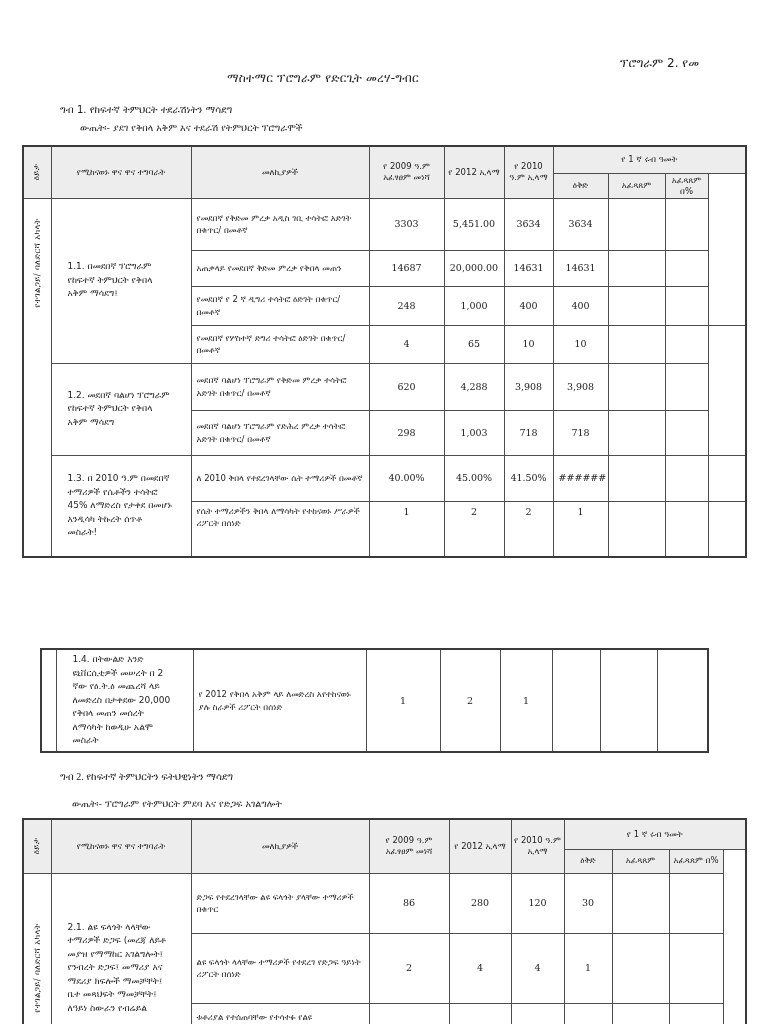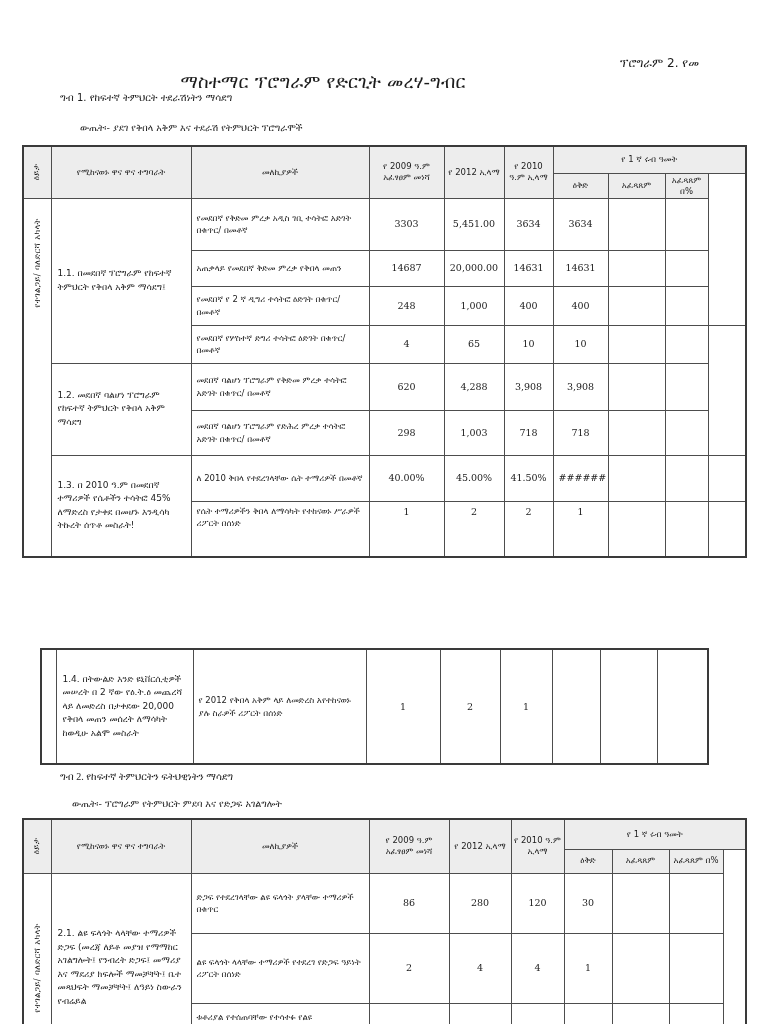--- a/index.html
+++ b/index.html
@@ -4,36 +4,36 @@
 <style>
   * { margin:0; padding:0; box-sizing:border-box; }
   html,body { width:768px; height:1024px; background:#ffffff; overflow:hidden; }
   body {
     font-family:"DejaVu Sans","Liberation Sans",sans-serif;
     color:#1c1c1c;
     position:relative;
   }
   .abs { position:absolute; }
   .hdr-right { top:56px; left:620px; width:152px; font-size:12px; white-space:nowrap; overflow:hidden; }
-  .doc-title { top:71px; left:0; width:646px; text-align:center; font-size:18px; letter-spacing:.2px; }
+  .doc-title { top:71px; left:0; width:646px; text-align:center; font-size:12px; letter-spacing:.2px; }
   .goal { font-size:10px; }
-  .g1 { top:92px; left:60px; }
+  .g1 { top:104px; left:60px; }
   .g2 { top:771px; left:60px;font-family:Liberation Serif, serif; }
   .outcome { font-size:9.5px; }
   .o1 { top:122px; left:80px; }
   .o2 { top:798px; left:72px; }
 
   table { position:absolute; border-collapse:collapse; table-layout:fixed; background:#fff; border:2px solid #3a3a3a; }
   th,td { border:1px solid #4d4d4d; overflow:hidden; }
   th {
     background:#ededed; font-weight:normal; text-align:center;
     font-size:8.5px; line-height:1.3; padding:1px 2px; vertical-align:middle;
   }
   td { font-size:8.5px; line-height:1.45; padding:2px 5px; vertical-align:middle; }
-  td.act { font-size:9px; line-height:1.5; padding:3px 6px; }
+  td.act { font-size:9px; line-height:1.5; padding:3px 16px; }
   td.act.ctr { text-align:left; }
   td.meas { text-align:left; }
   td.num { text-align:center; font-size:9.5px; font-family:"DejaVu Serif","Liberation Serif",serif; }
   td.vtop { vertical-align:top; padding-top:3px; }
   td.cutcol { background:#fff; }
   th.cutcol { background:#fff; }
   .vcell { position:relative; padding:0; }
   .vtext {
     position:absolute; left:50%; top:50%;
     transform:translate(-50%,-50%) rotate(-90deg);
@@ -171,21 +171,21 @@
       <col style="width:137px">
       <col style="width:173px">
     <col style="width:74px">
       <col style="width:60px">
       <col style="width:52px">
     <col style="width:48px">
       <col style="width:57px">
       <col style="width:51px">
   </colgroup>
   <tbody>
-      <tr style="height:115px">
+      <tr style="height:103px">
     <td></td>
     <td class="act">1.4. በትውልድ እንድ ዩኒቨርሲቲዎች መሠረት በ 2 ኛው የዕ.ት.ዕ መጨረሻ ላይ ለመድረስ በታቀደው 20,000 የቅበላ መጠን መሰረት ለማሳካት ከወዲሁ አልሞ መስራት</td>
     <td class="meas">የ 2012 የቅበላ አቅም ላይ ለመድረስ እየተከናወኑ ያሉ ስራዎች ሪፖርት በሰነድ</td>
     <td class="num">1</td>
     <td class="num">2</td>
     <td class="num">1</td>
     <td class="num"></td>
     <td class="num"></td>
     <td class="num"></td>
   </tr>

